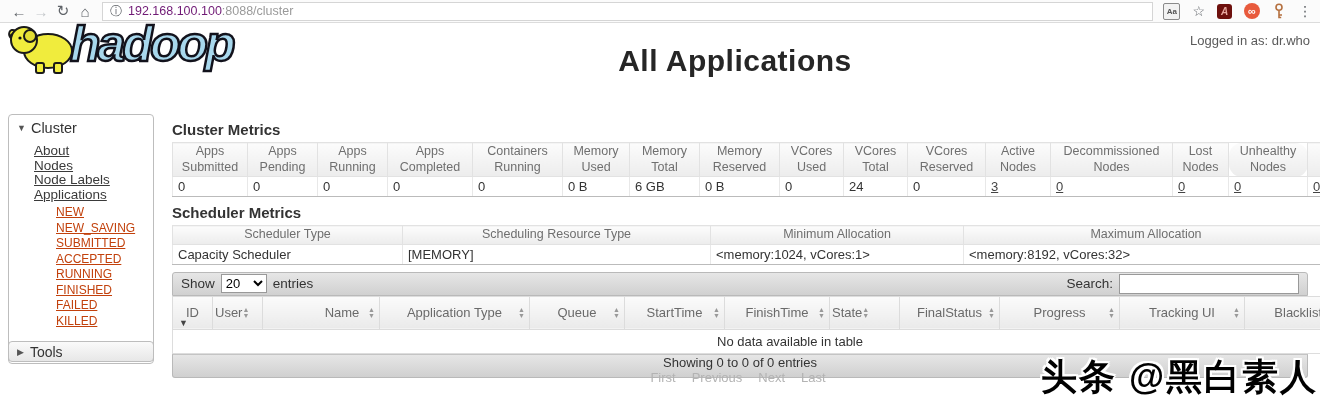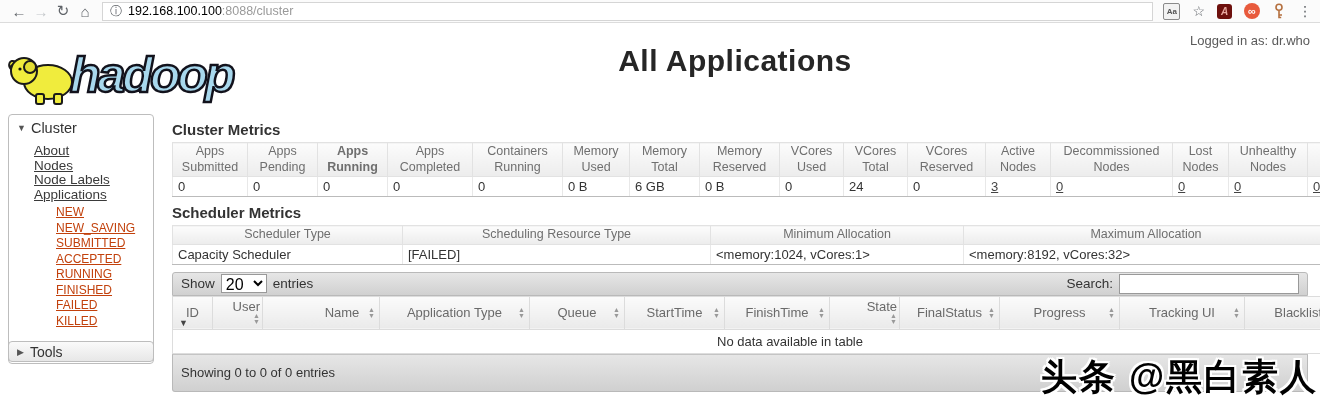--- a/index.html
+++ b/index.html
@@ -6,34 +6,34 @@
   #screen{position:relative;width:1320px;height:404px;background:#fff;overflow:hidden;}
 
   
   .browser-bar{position:absolute;top:0;left:0;width:1320px;height:23px;background:#fbfbfb;
     border-bottom:1px solid #dcdcdc;display:flex;align-items:center;padding:0 8px;box-sizing:border-box;}
   .nav-ic{font-size:15px;color:#5f6368;width:22px;text-align:center;cursor:pointer;flex:0 0 auto;}
   .nav-ic.disabled{color:#c5c8cb;}
   .addr{flex:1;height:17px;border:1px solid #d5d5d5;background:#fff;display:flex;align-items:center;
     gap:6px;padding:0 7px;margin:0 10px 0 6px;font-size:12.5px;}
   .addr .info{color:#5f6368;font-size:12px;}
-  .addr .host{color:#000000;}
+  .addr .host{color:#701a75;}
   .addr .path{color:#9a9a9a;}
   .ext-icons{display:flex;align-items:center;gap:12px;flex:0 0 auto;}
   .tr-box{width:15px;height:15px;border:1px solid #8a8a8a;border-radius:2px;background:#f2f2f2;
     color:#555;font-size:8px;font-weight:bold;display:flex;align-items:center;justify-content:center;}
   .star{font-size:14px;color:#5f6368;}
   .adobe{width:15px;height:15px;border-radius:3px;background:#6d100d;color:#e8a9a0;font-size:10px;
     font-weight:bold;font-style:italic;display:flex;align-items:center;justify-content:center;}
   .inf{width:16px;height:16px;border-radius:50%;background:#e85a3c;color:#fff;font-size:11px;
     font-weight:bold;display:flex;align-items:center;justify-content:center;}
   .menu-ic{font-size:14px;color:#5f6368;}
 
   
-  .logo{position:absolute;left:6px;top:42px;display:flex;align-items:center;height:66px;}
+  .logo{position:absolute;left:6px;top:11px;display:flex;align-items:center;height:66px;}
   .logo-text{font-size:50px;font-weight:bold;font-style:italic;color:#a8d8ed;
     -webkit-text-stroke:2.5px #12121c;letter-spacing:-3px;line-height:56px;margin-left:-8px;}
   .logged{position:absolute;top:33px;right:10px;font-size:13px;color:#5a5a5a;}
   .page-title{position:absolute;top:44px;left:150px;right:0;text-align:center;
     font-size:30px;font-weight:bold;color:#262626;letter-spacing:.5px;}
 
   
   .side-box{position:absolute;left:8px;top:114px;width:146px;border:1px solid #bdbdbd;border-radius:4px;
     background:#fff;padding:3px 0 10px;box-sizing:border-box;}
   .side-hd{padding:2px 8px;font-size:14.5px;color:#333;display:flex;align-items:center;gap:5px;cursor:pointer;}
@@ -57,31 +57,31 @@
   table.mx td{font-size:13px;color:#333;border:1px solid #e8e8e8;border-bottom:1px solid #bbb;
     padding:2px 2px 2px 5px;white-space:nowrap;overflow:hidden;}
   table.mx a{color:#444;text-decoration:underline;}
 
   
   .dt-bar{height:24px;background:linear-gradient(#e6e6e6,#d0d0d0);border:1px solid #b9b9b9;
     display:flex;align-items:center;justify-content:space-between;padding:0 8px;font-size:13.5px;color:#333;
     box-sizing:border-box;}
   .dt-top{border-radius:3px 3px 0 0;}
   .dt-left,.dt-right{display:flex;align-items:center;gap:6px;}
-  .dt-bar select{width:46px;height:19px;font-size:16px;border:1px solid #999;background:#fff;}
+  .dt-bar select{width:46px;height:19px;font-size:13px;border:1px solid #999;background:#fff;}
   .dt-bar input{width:174px;height:16px;border:1px solid #999;background:#fff;}
-  .dt-foot{height:38px;border-radius:0 0 3px 3px;border-top:1px solid #c4c4c4;font-size:13px;}
+  .dt-foot{height:24px;border-radius:0 0 3px 3px;border-top:1px solid #c4c4c4;font-size:13px;flex-direction:column;}
   .pager{display:flex;gap:16px;margin-right:4px;}
   .pager span{color:#b3b3b3;cursor:default;}
 
   
   table.apps{width:100%;border-collapse:collapse;table-layout:fixed;border:1px solid #ccc;border-top:none;}
   table.apps th{background:linear-gradient(#fbfbfb,#eaeaea);color:#6a6a6a;font-weight:normal;font-size:13px;
     border:1px solid #dcdcdc;height:32px;position:relative;vertical-align:middle;padding:0 2px;cursor:pointer;}
-  .hd-stack{display:flex;flex-direction:column;align-items:flex-end;line-height:13px;}
+  .hd-stack{display:flex;flex-direction:row;align-items:center;line-height:13px;}
   .sort-both{display:inline-flex;flex-direction:column;font-size:7px;line-height:6px;color:#999;}
   .sort-right{position:absolute;right:4px;top:50%;transform:translateY(-50%);}
   .sort-desc{position:absolute;left:6px;bottom:1px;font-size:9px;color:#444;line-height:9px;}
   td.empty{font-size:13px;color:#333;text-align:center;border:1px solid #ddd;padding:4px;background:#fff;}
 
   
   .watermark{position:absolute;right:2px;bottom:2px;font-size:36px;font-weight:bold;color:#000;z-index:9;
     letter-spacing:2px;text-shadow:-2px 0 #fff,2px 0 #fff,0 -2px #fff,0 2px #fff,
     -2px -2px #fff,2px 2px #fff,-2px 2px #fff,2px -2px #fff;}
 </style>
@@ -165,33 +165,33 @@
     <span>Tools</span>
   </div>
 
   <div id="content">
     <div class="sec-title">Cluster Metrics</div>
     <table class="mx">
       <thead>
           <tr id="cm-head">
             <th style="width: 70px;">Apps Submitted</th>
             <th style="width: 65px;">Apps Pending</th>
-            <th style="width: 65px; font-weight: bold;">Apps Running</th>
+            <th style="width: 65px;">Apps Running</th>
             <th style="width: 80px;">Apps Completed</th>
             <th style="width: 85px;">Containers Running</th>
             <th style="width: 62px;">Memory Used</th>
             <th style="width: 65px;">Memory Total</th>
             <th style="width: 75px;">Memory Reserved</th>
             <th style="width: 59px;">VCores Used</th>
             <th style="width: 59px;">VCores Total</th>
             <th style="width: 73px;">VCores Reserved</th>
             <th style="width: 60px;">Active Nodes</th>
             <th style="width: 117px;">Decommissioned Nodes</th>
             <th style="width: 51px;">Lost Nodes</th>
-            <th style="width: 74px;">Unhealthy Nodes</th>
+            <th style="width: 74px; border-radius: 13px;">Unhealthy Nodes</th>
             <th style="width: 73px;">Rebooted Nodes</th>
           </tr>
         </thead>
       <tbody>
           <tr id="cm-body">
             <td>0</td>
             <td>0</td>
             <td>0</td>
             <td>0</td>
             <td>0</td>
@@ -216,21 +216,21 @@
           <tr id="sm-head">
             <th style="width: 225px;">Scheduler Type</th>
             <th style="width: 303px;">Scheduling Resource Type</th>
             <th style="width: 248px;">Minimum Allocation</th>
             <th style="width: 360px;">Maximum Allocation</th>
           </tr>
         </thead>
       <tbody>
           <tr id="sm-body">
             <td>Capacity Scheduler</td>
-            <td>[FAILED]</td>
+            <td>[MEMORY]</td>
             <td>&lt;memory:1024, vCores:1&gt;</td>
             <td>&lt;memory:8192, vCores:32&gt;</td>
           </tr>
         </tbody>
     </table>
 
     <div class="dt-bar dt-top">
       <div class="dt-left">
         <span>Show</span>
         <select>
@@ -273,17 +273,23 @@
         </thead>
       <tbody>
           <tr>
             <td class="empty" id="app-empty" colspan="12">No data available in table</td>
           </tr>
         </tbody>
     </table>
 
     <div class="dt-bar dt-foot">
       <span>Showing 0 to 0 of 0 entries</span>
+      <span class="pager" id="pager">
+          <span>First</span>
+          <span>Previous</span>
+          <span>Next</span>
+          <span>Last</span>
+        </span>
     </div>
   </div>
 
   <div class="watermark">头条 @黑白素人</div>
 </div>
 
 </body></html>

